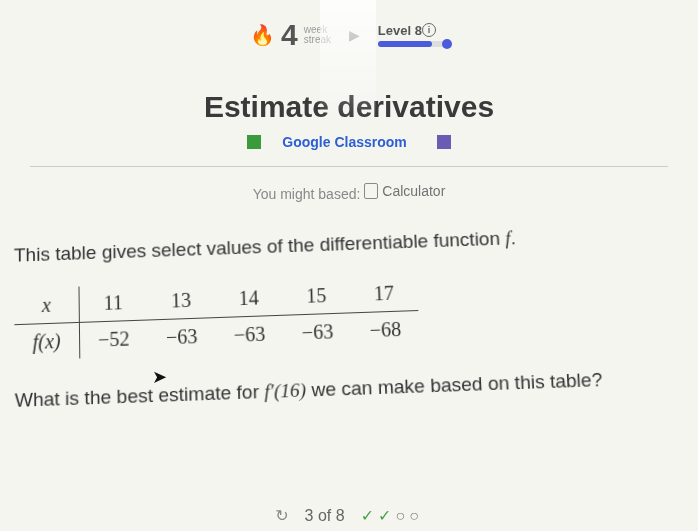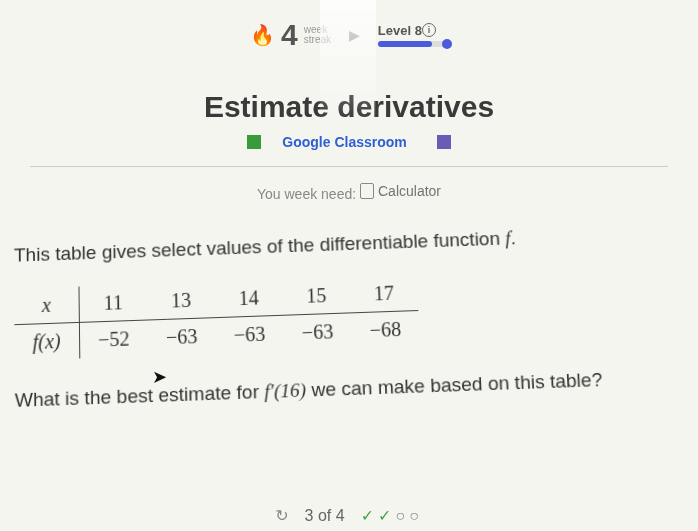--- a/index.html
+++ b/index.html
@@ -252,21 +252,21 @@
     <span>Google Classroom</span>
   </span>
   <span class="share-link">
     <span class="mt-icon"></span>
   </span>
 </div>
 
 <hr class="div">
 
 <div class="need">
-  <span>You week need:</span>
+  <span>You might based:</span>
   <span class="calc-link">
     <span class="calc-icon"></span>
     <span>Calculator</span>
   </span>
 </div>
 
 <div class="content">
 
   <p class="prompt">
     <span>This table gives select values of the differentiable function </span><span class="fn">f</span><span>.</span>
@@ -294,20 +294,20 @@
     </table>
 
   <p class="question">
     <span>What is the best estimate for </span><span class="fn">f′(16)</span><span> we can make based on this table?</span>
   </p>
 
 </div>
 
 <div class="footer">
   <span class="restart">↻</span>
-  <span>3 of 4</span>
+  <span>3 of 8</span>
   <span class="dots">
     <span class="ok">✓</span><span class="ok">✓</span><span>○</span><span>○</span>
   </span>
 </div>
 
 <span class="cursor">➤</span>
 <div class="glare"></div>
 
 </body></html>

